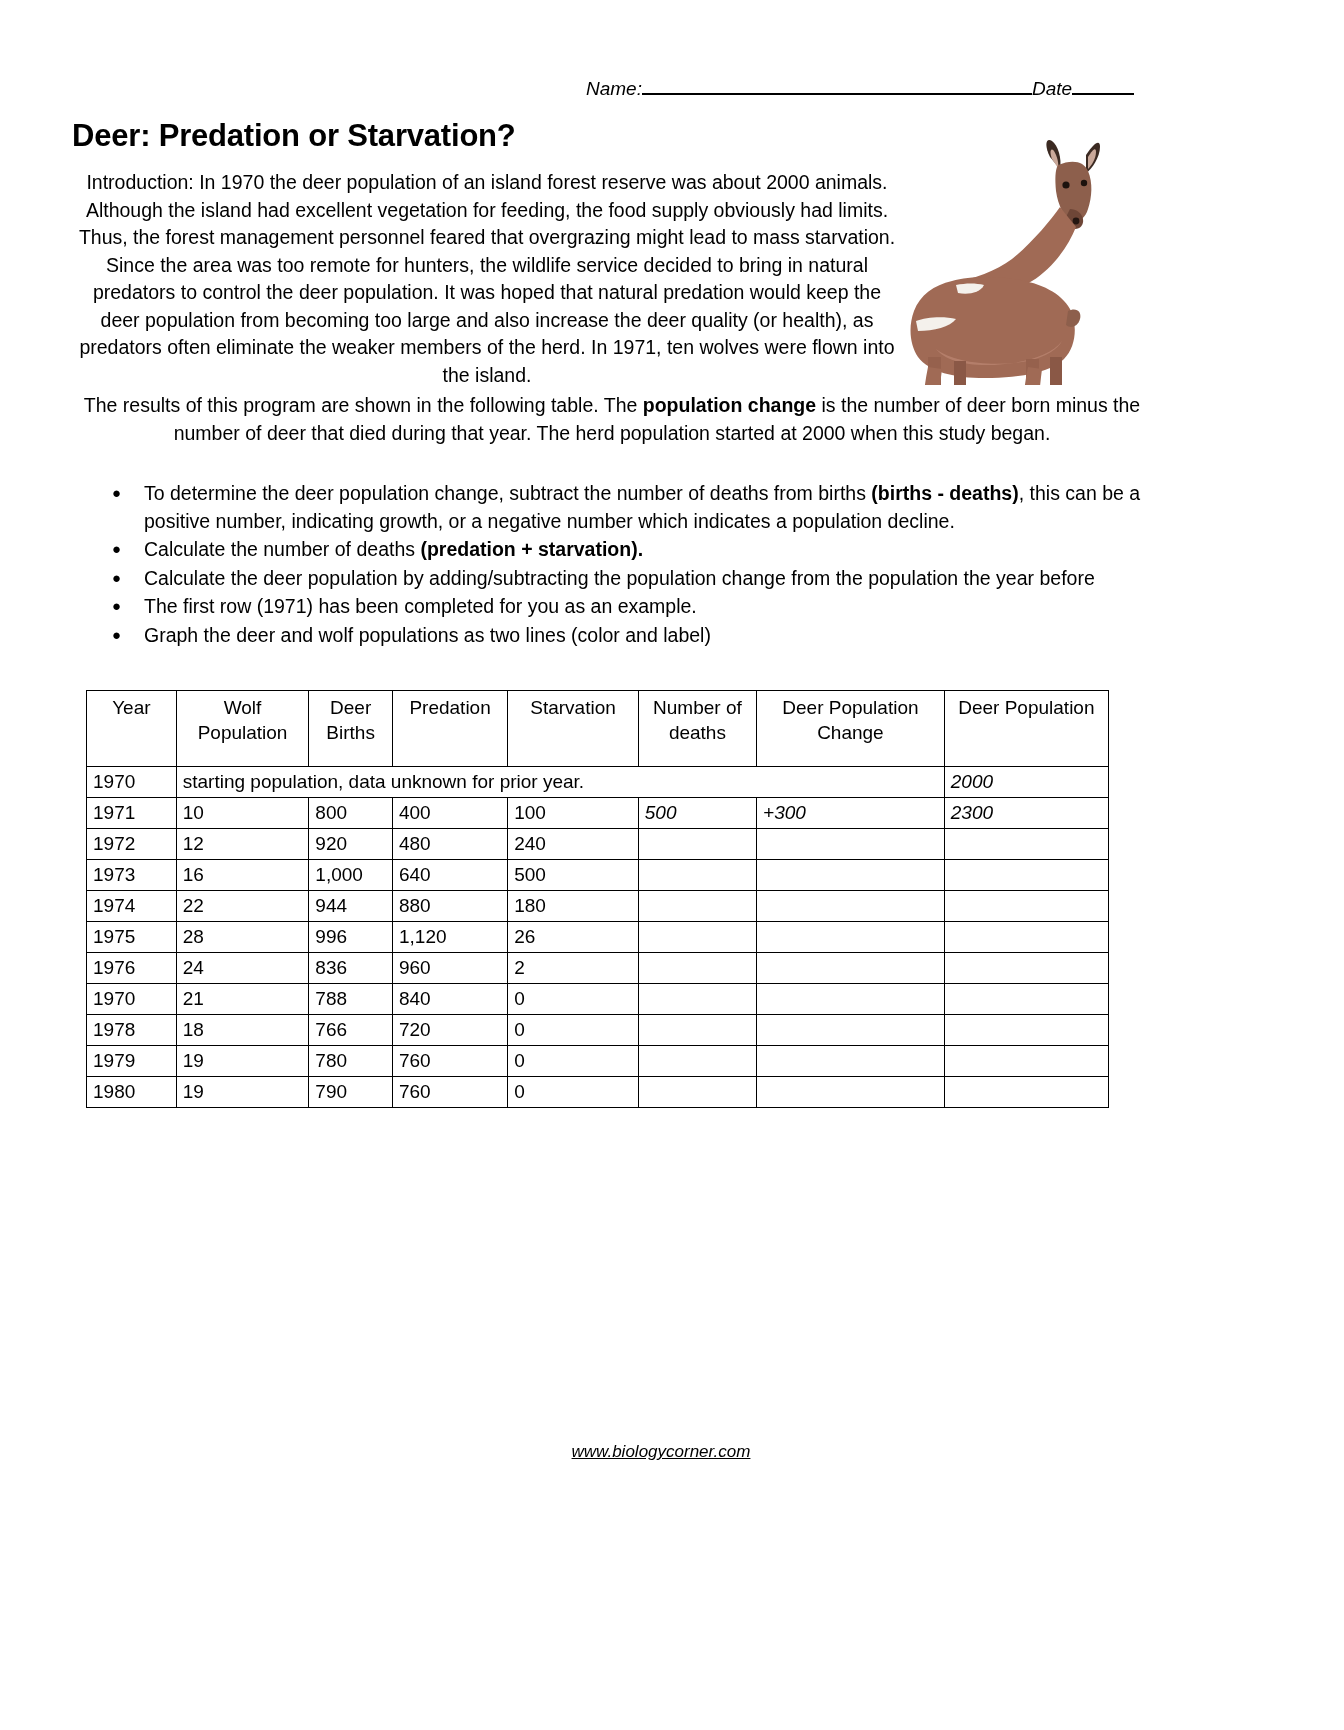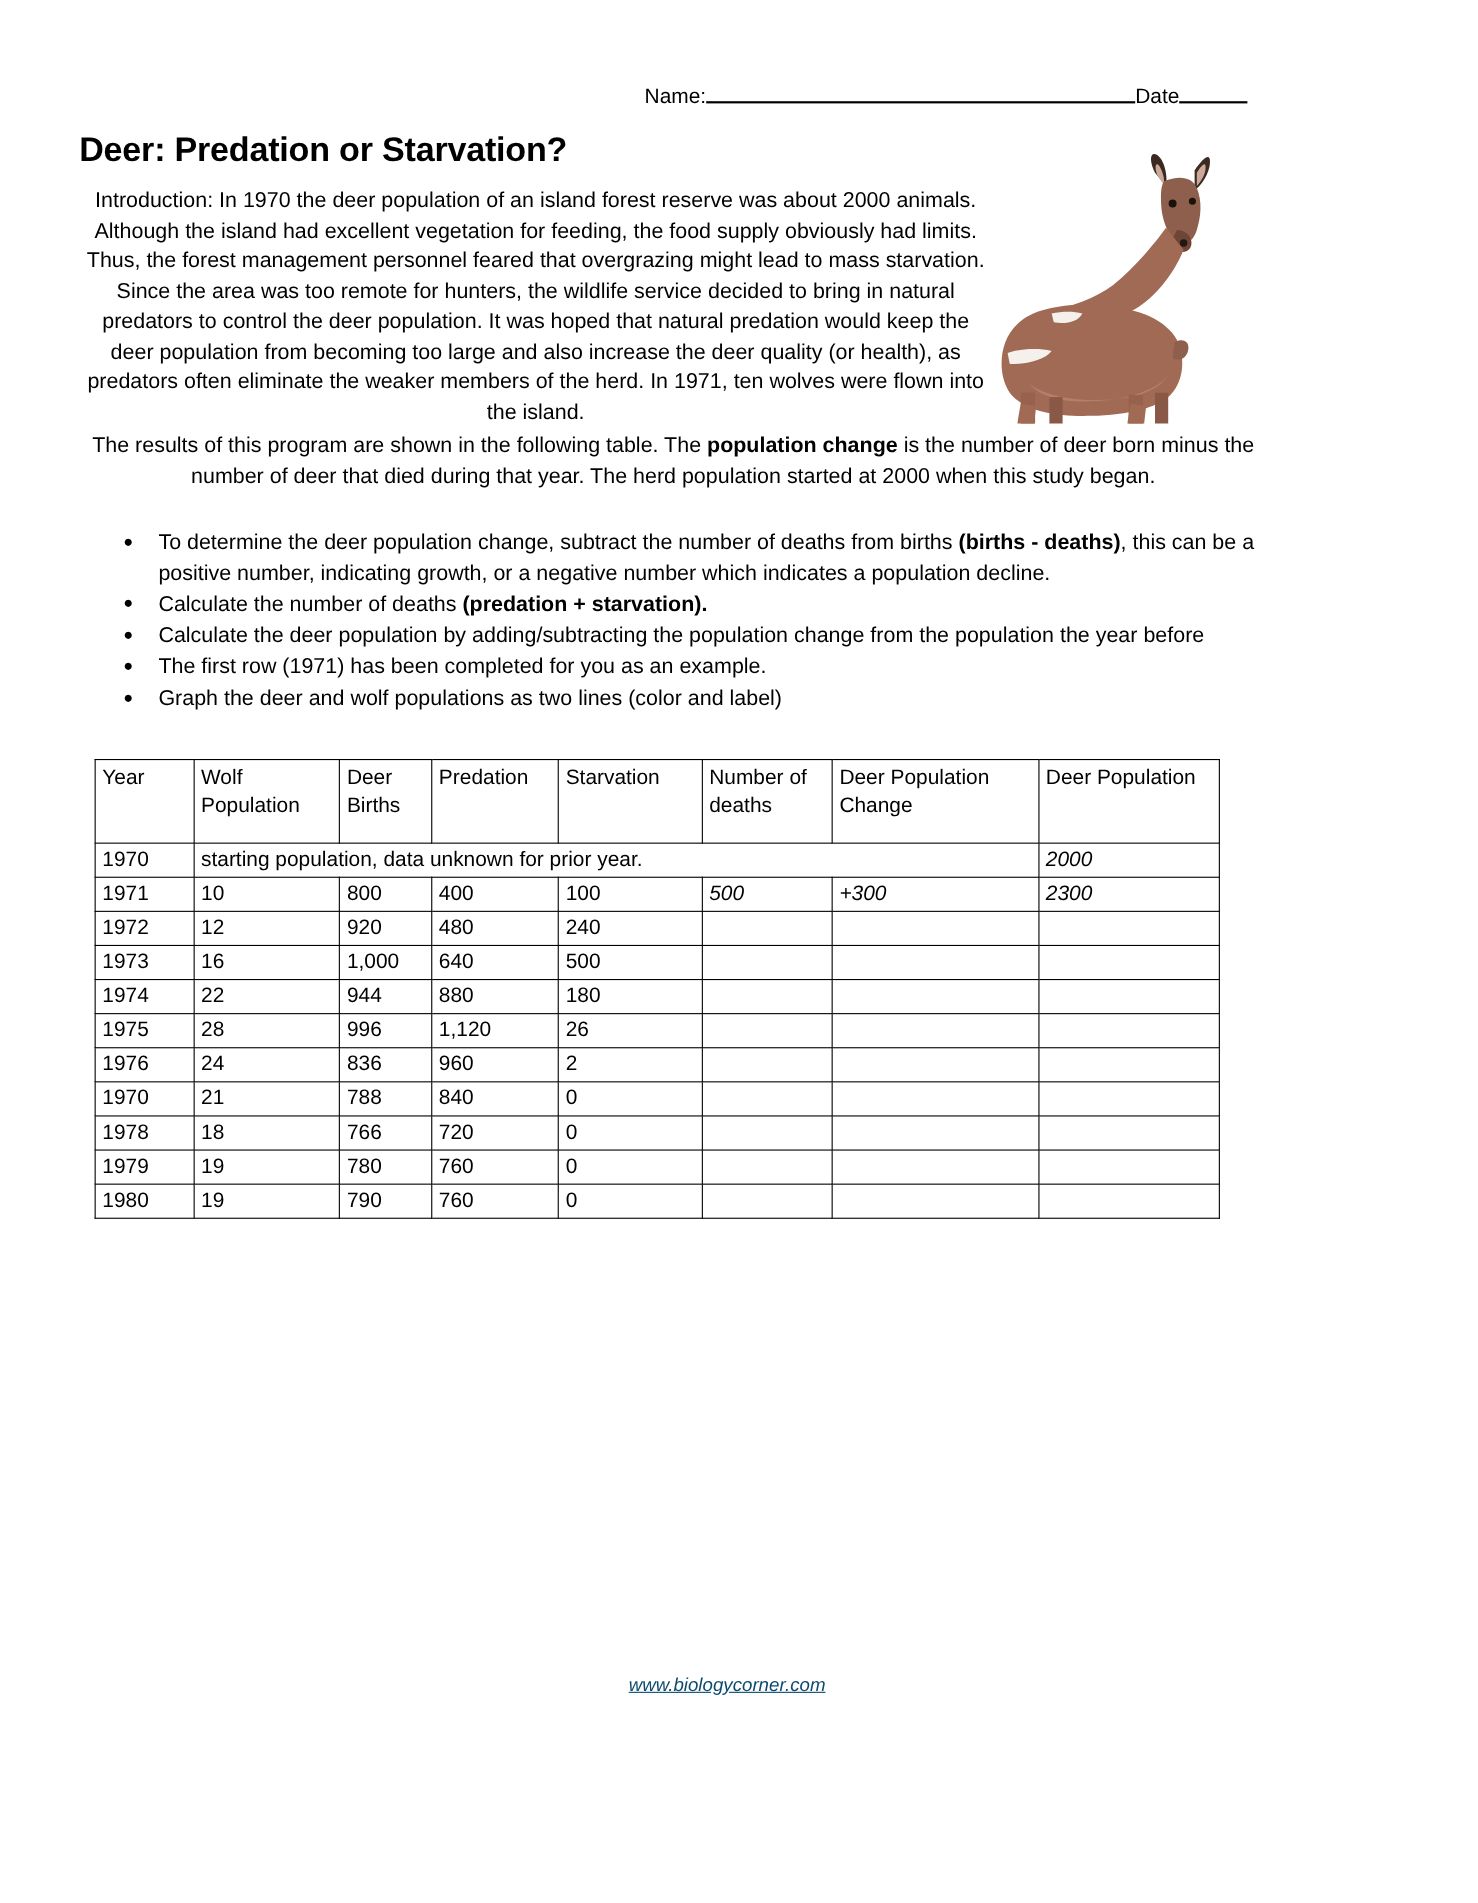--- a/index.html
+++ b/index.html
@@ -26,20 +26,21 @@
   
   .name-date-row {
     position: absolute;
     top: 78px;
     left: 586px;
     width: 580px;
     display: flex;
     align-items: baseline;
     font-size: 19px;
     white-space: nowrap;
+    font-style: italic;
   }
   .name-label { font-size: 19px; }
   .name-rule {
     display: inline-block;
     border-bottom: 2px solid #000;
     width: 390px;
     margin-bottom: 2px;
   }
   .date-label { font-size: 19px; margin-left: 0px; }
   .date-rule {
@@ -128,20 +129,21 @@
     vertical-align: top;
     font-weight: normal;
     height: 30px;
     box-sizing: border-box;
     overflow: hidden;
   }
   .data-table th {
     vertical-align: top;
     height: 76px;
     line-height: 25px;
+    text-align: center;
   }
   .col-year    { width: 88px; }
   .col-wolf    { width: 130px; }
   .col-births  { width: 82px; }
   .col-pred    { width: 113px; }
   .col-starv   { width: 128px; }
   .col-deaths  { width: 116px; }
   .col-change  { width: 184px; }
   .col-pop     { width: 161px; }
 
@@ -154,27 +156,27 @@
     text-align: center;
   }
   .example-pop {
     font-style: italic;
     text-align: center;
   }
 
   
   .footer-link {
     position: absolute;
-    top: 1522px;
+    top: 1442px;
     left: 0;
     width: 1322px;
     text-align: center;
     font-size: 17px;
     font-style: italic;
-    color: #0c4a6e;
+    color: #000000;
     text-decoration: underline;
   }
 </style>
 </head>
 <body>
 
 <div class="page">
 
   <div class="name-date-row">
     <span class="name-label">Name:</span>

